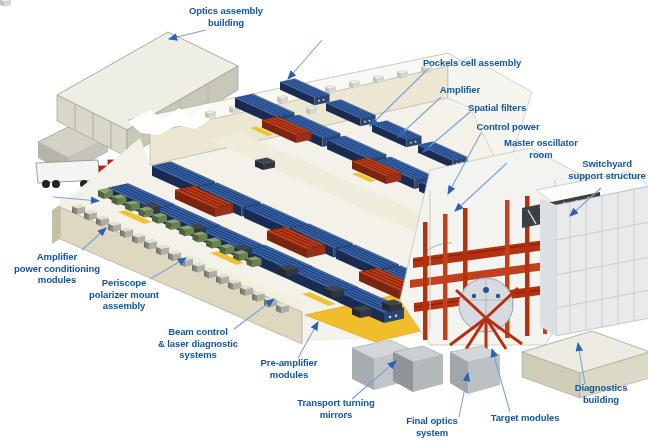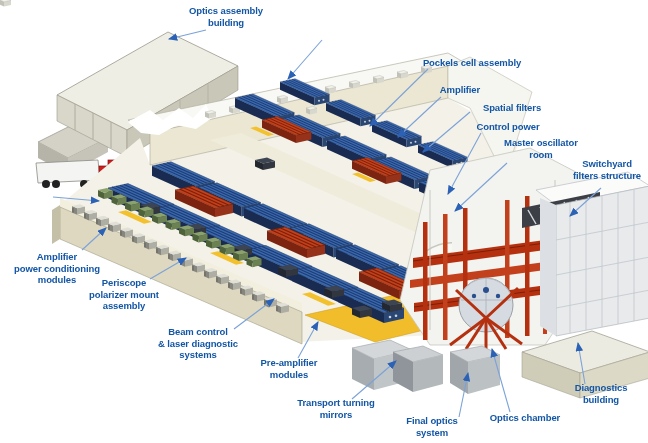--- a/index.html
+++ b/index.html
@@ -317,38 +317,38 @@
     <line x1="459" y1="417" x2="468" y2="373" marker-end="url(#ah)"></line>
     <line x1="510" y1="412" x2="492" y2="349" marker-end="url(#ah)"></line>
     <line x1="585" y1="384" x2="578" y2="343" marker-end="url(#ah)"></line>
   </g>
 </svg>
 
 <div class="lbl" style="left:226px;top:5px">Optics assembly
 building</div>
 <div class="lbl" style="left:472px;top:57px">Pockels cell assembly</div>
 <div class="lbl" style="left:460px;top:84px">Amplifier</div>
-<div class="lbl" style="left:512px;top:102px">Spatial filters</div>
+<div class="lbl" style="left:497px;top:102px">Spatial filters</div>
 <div class="lbl" style="left:508px;top:121px">Control power</div>
 <div class="lbl" style="left:541px;top:137px">Master oscillator
 room</div>
 <div class="lbl" style="left:607px;top:158px">Switchyard
-filters structure</div>
+support structure</div>
 <div class="lbl" style="left:57px;top:251px">Amplifier
 power conditioning
 modules</div>
 <div class="lbl" style="left:124px;top:277px">Periscope
 polarizer mount
 assembly</div>
 <div class="lbl" style="left:198px;top:326px">Beam control
 &amp; laser diagnostic
 systems</div>
 <div class="lbl" style="left:289px;top:357px">Pre-amplifier
 modules</div>
 <div class="lbl" style="left:336px;top:397px">Transport turning
 mirrors</div>
 <div class="lbl" style="left:432px;top:415px">Final optics
 system</div>
-<div class="lbl" style="left:525px;top:412px">Optics chamber</div>
+<div class="lbl" style="left:525px;top:412px">Target modules</div>
 <div class="lbl" style="left:601px;top:382px">Diagnostics
 building</div>
 
 </div>
 
 </body></html>

